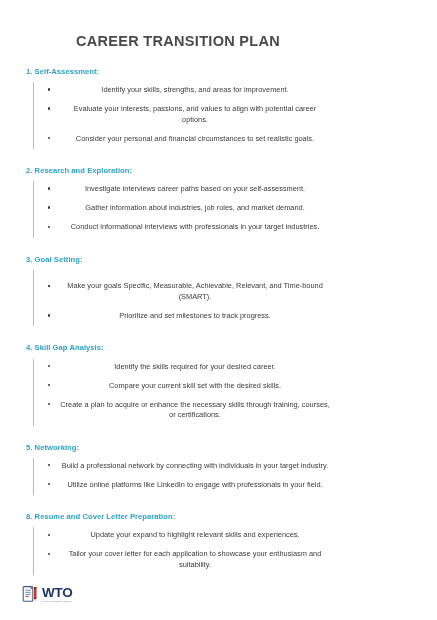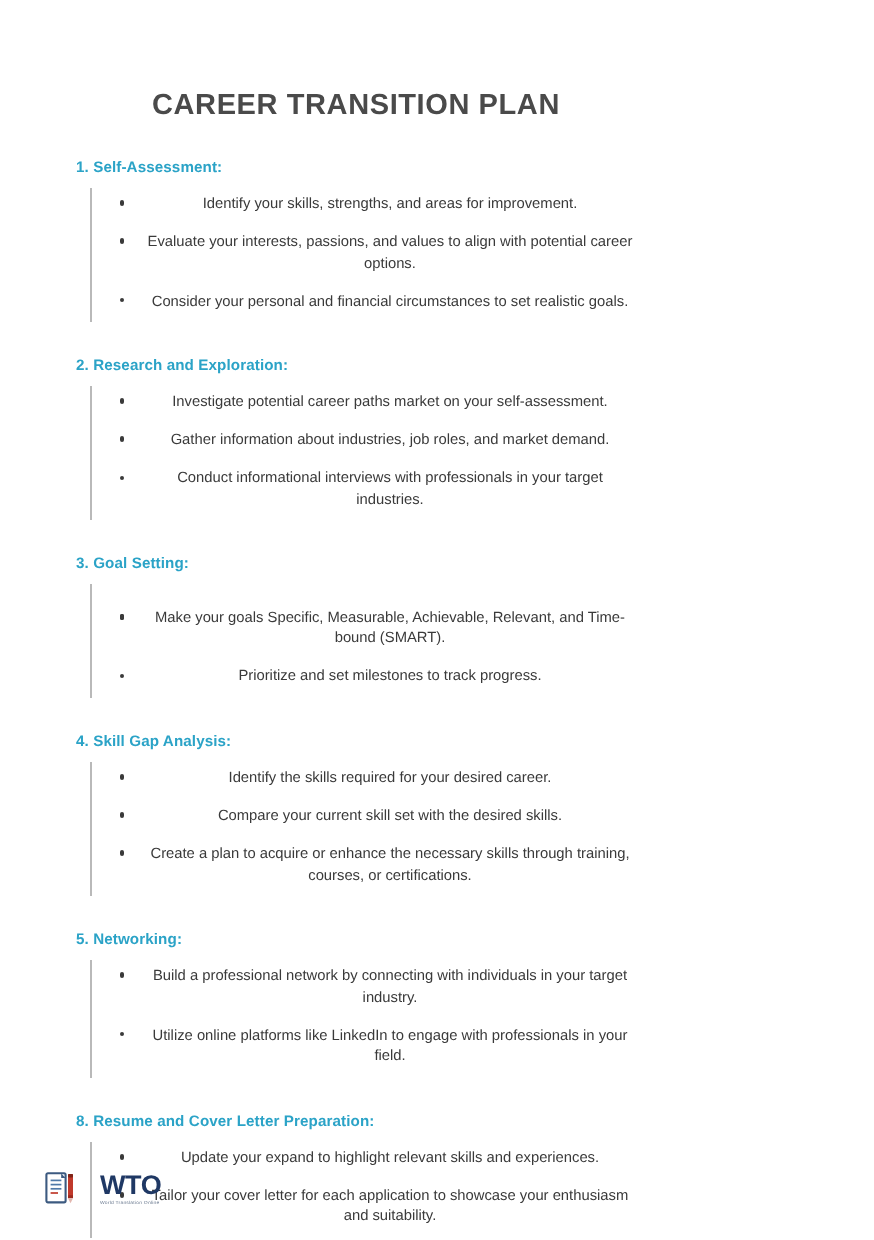--- a/index.html
+++ b/index.html
@@ -14,21 +14,21 @@
     font-family: "Liberation Sans", sans-serif;
     -webkit-font-smoothing: antialiased;
   }
 
   .page {
     position: relative;
     width: 356px;
     height: 620px;
     background: #ffffff;
     box-sizing: border-box;
-    padding: 12px;
+    padding: 0;
   }
 
   .doc-title {
     text-align: center;
     font-size: 14.5px;
     font-weight: bold;
     color: #4a4a4a;
     letter-spacing: 0.3px;
     margin: 0;
     padding-top: 33px;
@@ -116,21 +116,20 @@
     width: 17px;
     height: 19px;
     flex: none;
   }
 
   .logo-text-wrap {
     display: flex;
     flex-direction: column;
     justify-content: space-between;
     line-height: 1;
-    margin-left: 8px;
   }
 
   .logo-text {
     font-size: 13.5px;
     font-weight: bold;
     color: #1f3864;
     letter-spacing: -0.2px;
     line-height: 1;
   }
 
@@ -163,21 +162,21 @@
             <li><span class="dot"></span><span>Consider your personal and financial circumstances to set realistic goals.</span></li>
           </ul>
         </div>
       </div>
       <div class="section-gap"></div>
       <div class="section">
         <div class="section-heading">2. Research and Exploration:</div>
         <div class="bullet-group">
           <div class="accent-bar"></div>
           <ul class="bullets">
-            <li><span class="dot"></span><span>Investigate potential career paths market on your self-assessment.</span></li>
+            <li><span class="dot"></span><span>Investigate interviews career paths based on your self-assessment.</span></li>
             <li><span class="dot"></span><span>Gather information about industries, job roles, and market demand.</span></li>
             <li><span class="dot"></span><span>Conduct informational interviews with professionals in your target industries.</span></li>
           </ul>
         </div>
       </div>
       <div class="section-gap"></div>
       <div class="section">
         <div class="section-heading">3. Goal Setting:</div>
         <div class="bullet-group">
           <div class="accent-bar"></div>

